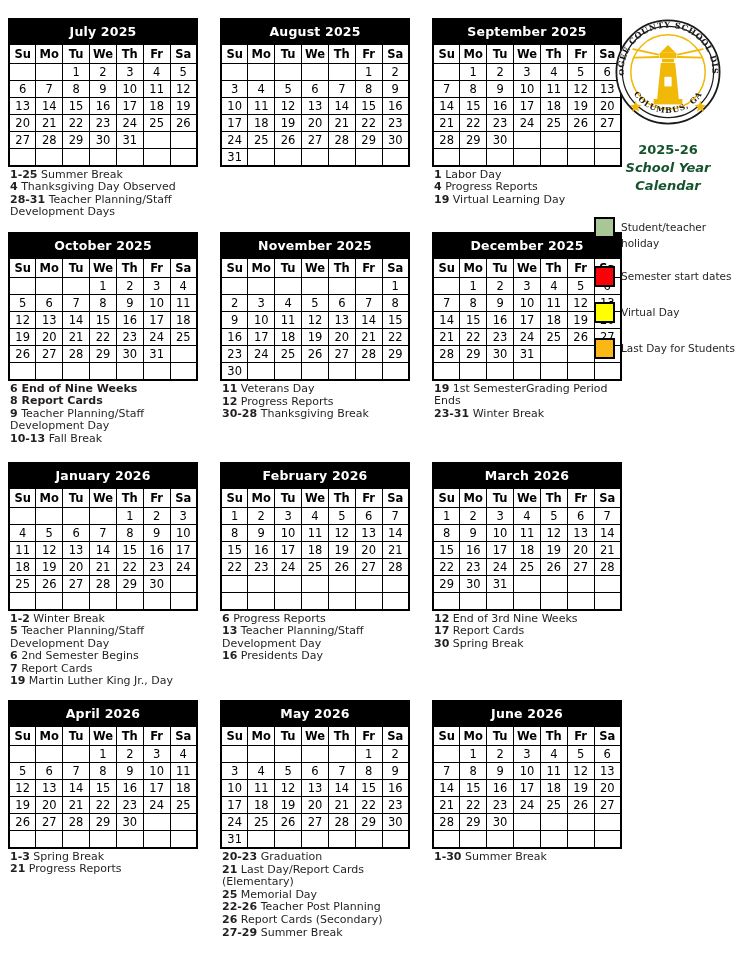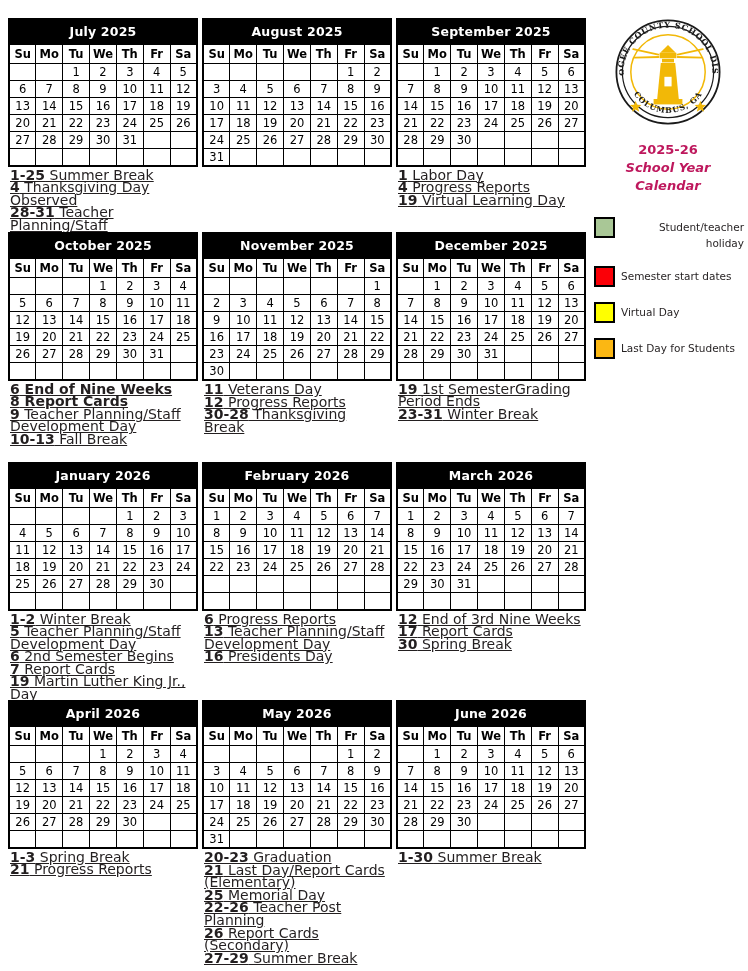--- a/index.html
+++ b/index.html
@@ -29,21 +29,21 @@
     left: 8px;
     top: 18px;
     width: 578px;
   }
   .month-row {
     display: flex;
     width: 578px;
   }
   .month-block {
     width: 190px;
-    margin-right: 4px;
+    margin-right: 22px;
     box-sizing: border-box;
   }
   .month-block:last-child { margin-right: 0; }
 
   
   table.month {
     border-collapse: collapse;
     width: 190px;
     table-layout: fixed;
     border: 2px solid #000;
@@ -78,25 +78,24 @@
     box-sizing: border-box;
   }
   td.g { background: #a9c796; }   
   td.r { background: #fb0007; }   
   td.b { background: #b8c5e2; }   
   td.y { background: #ffff00; }   
   td.o { background: #fbb713; }   
 
   
   .notes {
-    font-size: 14px;
+    font-size: 11px;
     line-height: 12.6px;
     padding: 2px 2px 0 2px;
     color: #231f20;
-    text-decoration: underline;
   }
   .notes .note { margin: 0 0 0 0; }
   .notes .note b { font-weight: bold; }
 
   
   .side {
     position: absolute;
     left: 592px;
     top: 12px;
     width: 152px;
@@ -105,34 +104,33 @@
     width: 152px;
     text-align: center;
   }
   .seal { display: block; margin: 0 auto; }
   .title {
     text-align: center;
     font-weight: bold;
     font-size: 13px;
     line-height: 18px;
     margin-top: 9px;
-    color: #be185d;
+    color: #14532d;
   }
   .title .yr { display: block; }
   .title .sub { display: block; font-style: italic; }
 
   .legend {
     margin-top: 22px;
     padding-left: 2px;
   }
   .legend-item {
     display: flex;
     align-items: flex-start;
     margin-bottom: 15px;
-    text-align: right;
   }
   .swatch {
     width: 21px;
     height: 21px;
     border: 2px solid #000;
     box-sizing: border-box;
     flex: 0 0 auto;
     margin-right: 6px;
   }
   .legend-label {

